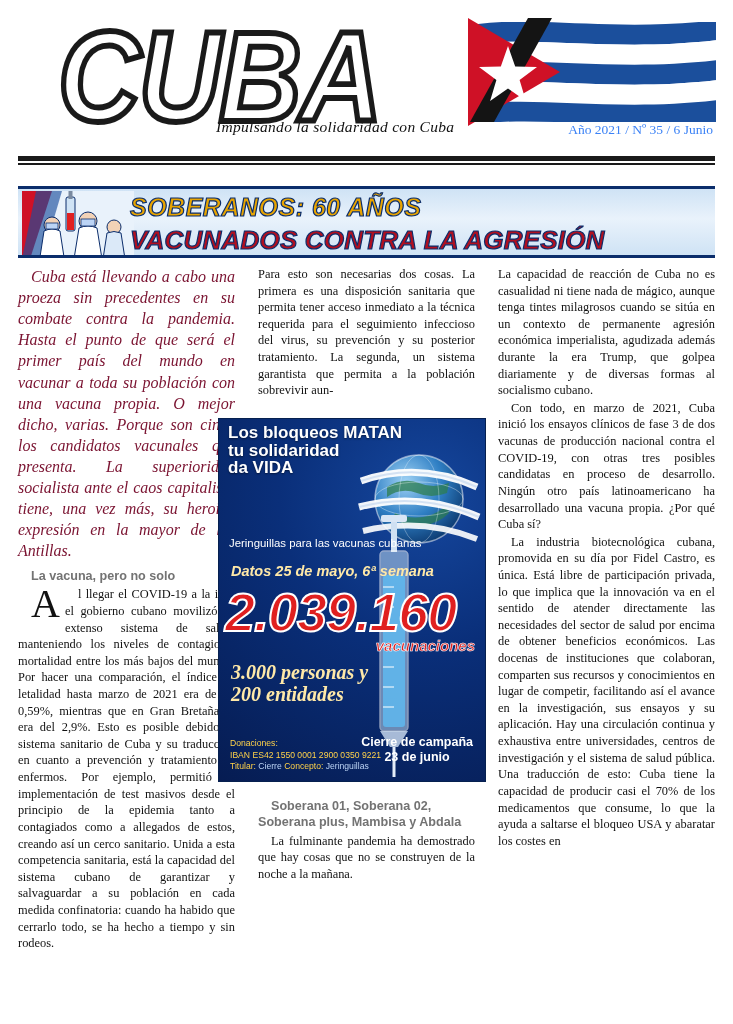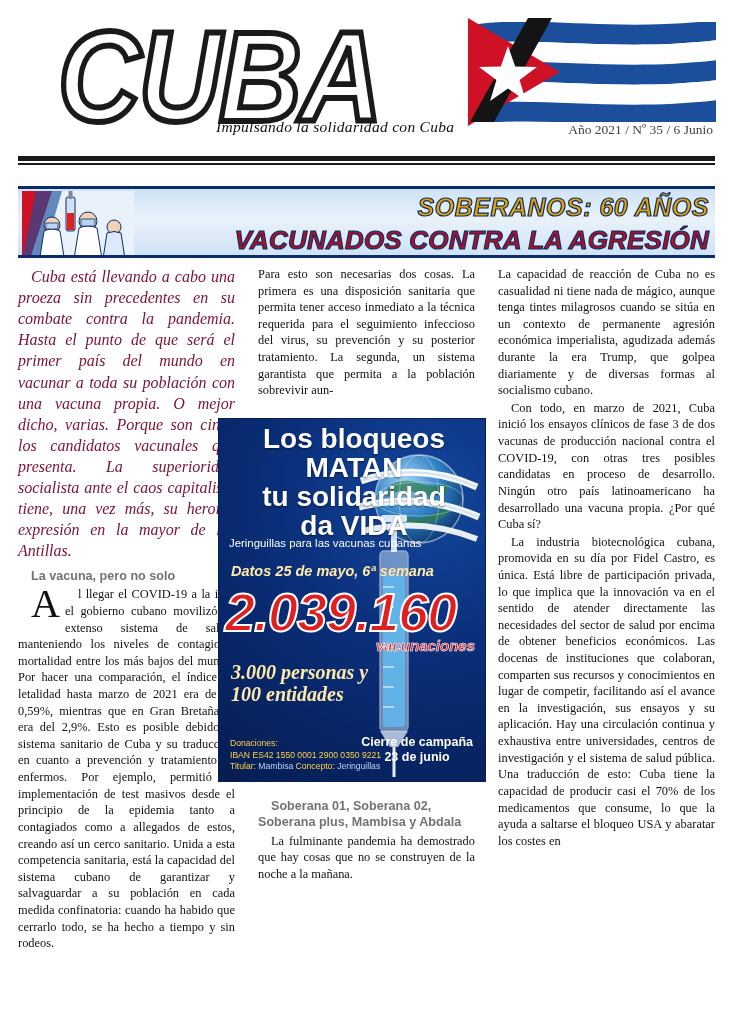--- a/index.html
+++ b/index.html
@@ -72,21 +72,21 @@
     letter-spacing: 0.3px;
     margin-left: 26px;
   }
 
   .issue-line {
     position: absolute;
     right: 20px;
     top: 122px;
     font-family: "Liberation Serif", serif;
     font-size: 13.5px;
-    color: #404040;
+    color: #3b82f6;
   }
 
   .mast-rule {
     position: absolute;
     left: 18px;
     right: 18px;
     top: 156px;
     height: 5px;
     background: #1a1a1a;
   }
@@ -118,21 +118,21 @@
     top: 2px;
     width: 112px;
     height: 68px;
   }
 
   .banner-text {
     position: absolute;
     left: 112px;
     right: 6px;
     top: 3px;
-    text-align: right;
+    text-align: left;
   }
 
   .banner-line1 {
     font-family: "Liberation Sans", sans-serif;
     font-weight: bold;
     font-style: italic;
     font-size: 25px;
     color: #e8a400;
     -webkit-text-stroke: 1.2px #0b2d6b;
     letter-spacing: 0.5px;
@@ -243,25 +243,24 @@
   }
 
   .poster-title {
     position: absolute;
     left: 9px;
     top: 5px;
     width: 252px;
     font-family: "Liberation Sans", sans-serif;
     font-weight: bold;
     color: #ffffff;
-    font-size: 28px;
+    font-size: 17px;
     line-height: 1.04;
     z-index: 6;
     text-shadow: 0 1px 2px rgba(0,0,0,.5);
-    text-align: center;
   }
   .poster-title .matan { color: #ffffff; }
   .poster-title .vida  { color: #ffffff; margin-top: 24px; }
 
   .poster-sub {
     position: absolute;
     left: 10px;
     top: 118px;
     font-family: "Liberation Sans", sans-serif;
     font-size: 11.4px;
@@ -525,29 +524,29 @@
         <span class="vida">VIDA</span>
       </div>
 
       <div class="poster-sub">Jeringuillas para las vacunas cubanas</div>
       <div class="poster-datos">Datos 25 de mayo, 6ª semana</div>
       <div class="poster-number">2.039.160</div>
       <div class="poster-vacunaciones">vacunaciones</div>
 
       <div class="poster-personas">
         <span>3.000 personas y</span><br>
-        <span>100 entidades</span>
+        <span>200 entidades</span>
       </div>
 
       <div class="poster-don">
         <div class="lbl">Donaciones:</div>
         <div class="lbl">IBAN ES42 1550 0001 2900 0350 9221</div>
         <div>
           <span class="lbl">Titular:</span>
-          <span class="val">Mambisa</span>
+          <span class="val">Cierre</span>
           <span class="lbl">Concepto:</span>
           <span class="val">Jeringuillas</span>
         </div>
       </div>
 
       <div class="poster-cierre">
         <div>Cierre de campaña</div>
         <div>23 de junio</div>
       </div>
     </div>

